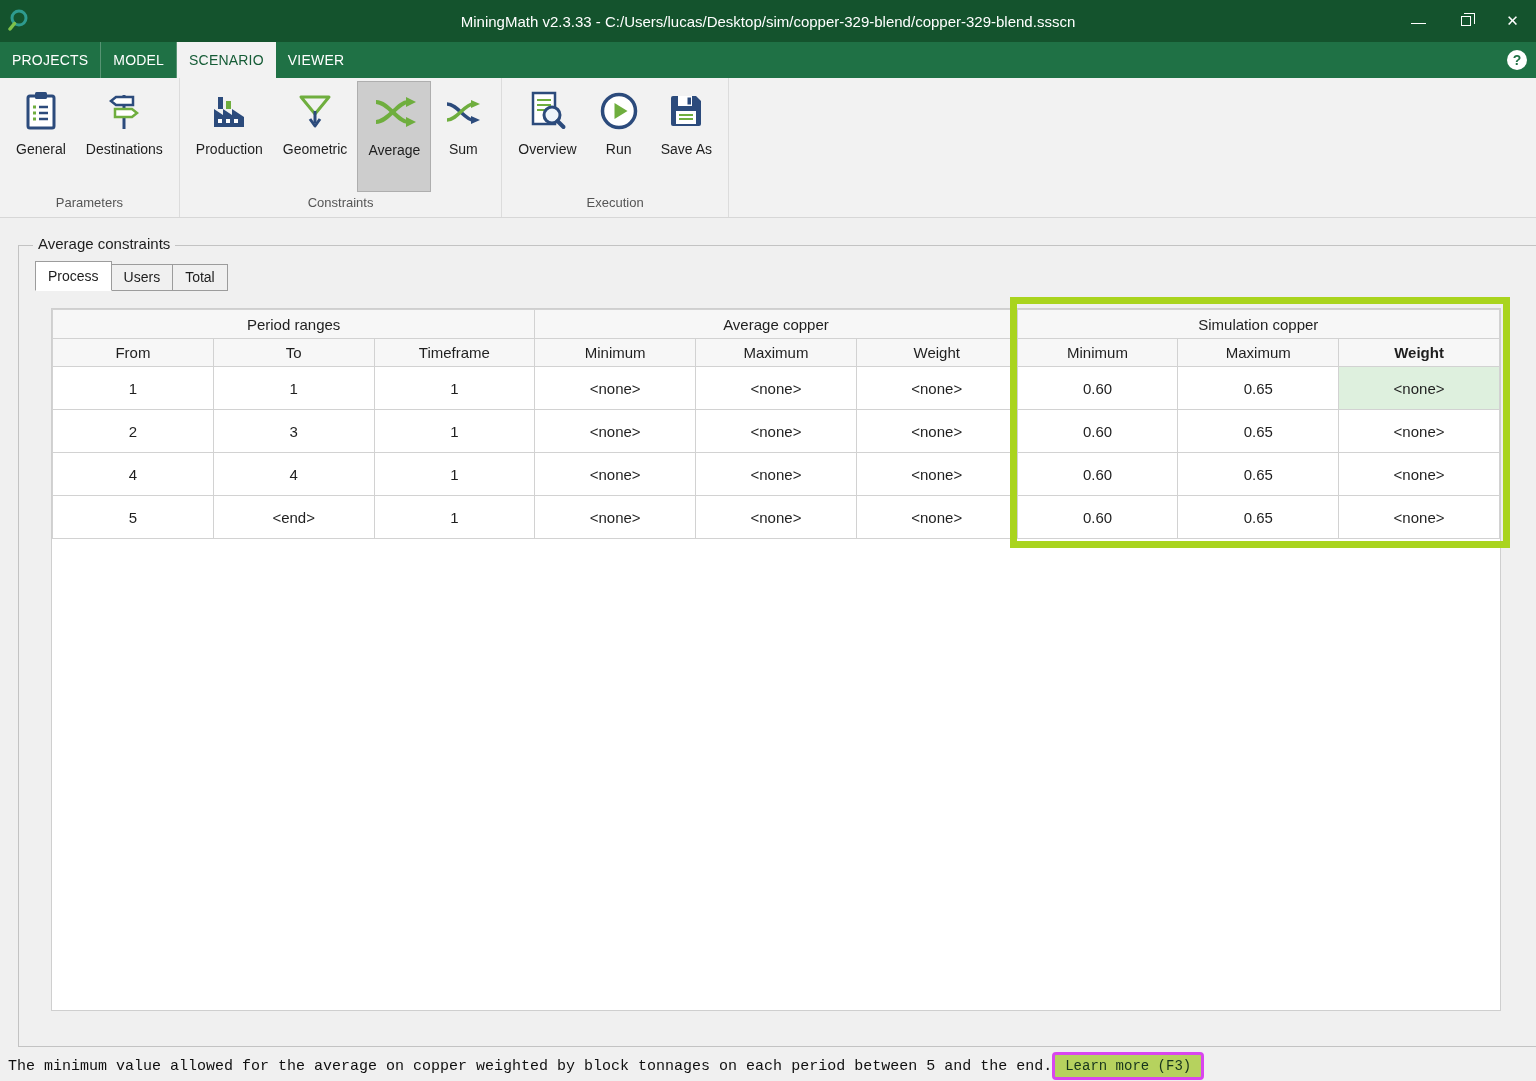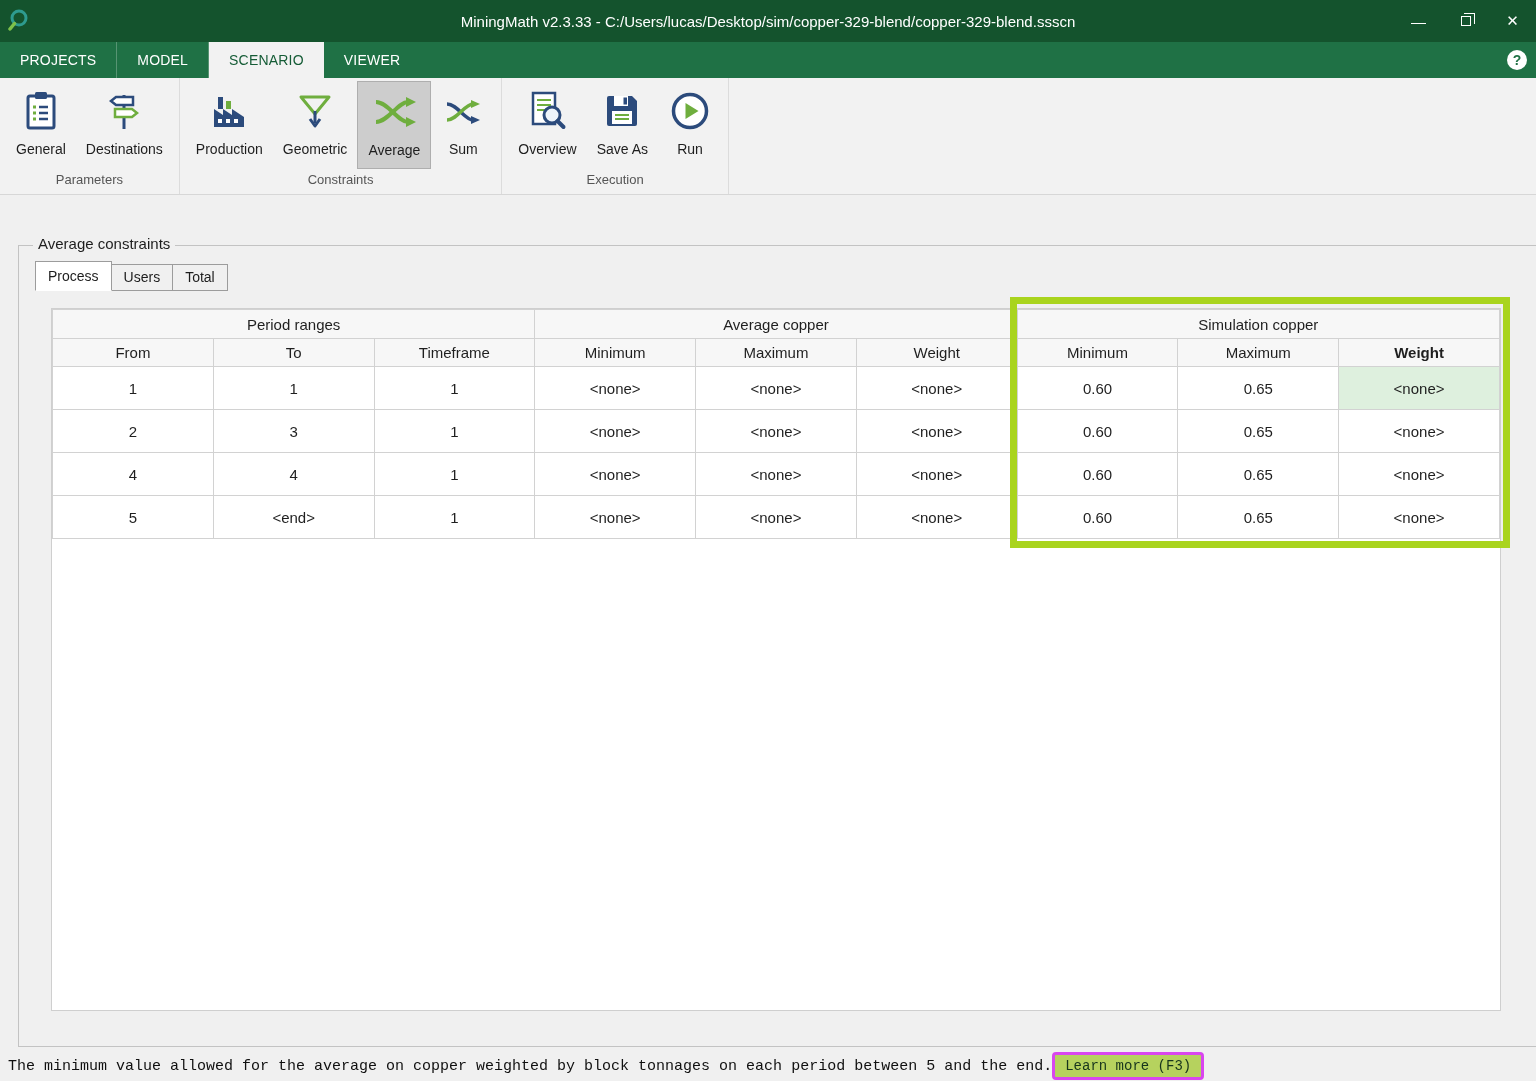--- a/index.html
+++ b/index.html
@@ -11,27 +11,27 @@
   .titlebar { position:absolute; top:0; left:0; right:0; height:42px; background:#14532d; display:flex; align-items:center; }
   .logo { position:absolute; left:8px; top:8px; width:26px; height:26px; }
   .title { flex:1; text-align:center; font-size:15px; color:#fff; }
   .win-controls { position:absolute; right:0; top:0; height:42px; display:flex; }
   .win-btn { width:47px; height:42px; display:flex; align-items:center; justify-content:center; color:#fff; font-size:15px; cursor:default; }
   .restore-glyph { position:relative; width:10px; height:10px; border:1px solid #fff; background:transparent; display:inline-block; }
   .restore-glyph::before { content:""; position:absolute; left:2px; top:-4px; width:10px; height:10px; border:1px solid #fff; border-left:none; border-bottom:none; }
 
   
   .menubar { position:absolute; top:42px; left:0; right:0; height:36px; background:#1F7145; display:flex; align-items:stretch; }
-  .menu-tab { display:flex; align-items:center; padding:0 20px; color:#fff; font-size:14px; letter-spacing:.2px; border-right:1px solid rgba(255,255,255,0.25); }
+  .menu-tab { display:flex; align-items:center; padding:0 12px; color:#fff; font-size:14px; letter-spacing:.2px; border-right:1px solid rgba(255,255,255,0.25); }
   .menu-tab:nth-child(4) { border-right:none; }
   .menu-tab.active { background:#f2f2f2; color:#155c36; border-right:none; }
   .help { position:absolute; right:9px; top:8px; width:20px; height:20px; border-radius:50%; background:#fff; color:#1F7145; font-weight:bold; font-size:14px; display:flex; align-items:center; justify-content:center; }
 
   
-  .ribbon { position:absolute; top:78px; left:0; right:0; height:117px; background:#f2f2f2; border-bottom:1px solid #d7d7d7; display:flex; }
+  .ribbon { position:absolute; top:78px; left:0; right:0; height:140px; background:#f2f2f2; border-bottom:1px solid #d7d7d7; display:flex; }
   .ribbon-group { position:relative; height:100%; border-right:1px solid #dcdcdc; display:flex; flex-direction:column; }
   .rg-buttons { flex:1; display:flex; align-items:stretch; padding:3px 6px 0 6px; }
   .rbtn { display:flex; flex-direction:column; align-items:center; padding:8px 10px 2px 10px; min-width:62px; }
   .rbtn .icon { width:44px; height:44px; margin-bottom:8px; }
   .rbtn .icon svg { width:44px; height:44px; }
   .rbtn .lbl { font-size:14px; color:#1e1e1e; white-space:nowrap; }
   .rbtn.selected { background:#cdcdcd; border:1px solid #aeaeae; }
   .rg-label { height:25px; text-align:center; font-size:13px; color:#555; line-height:21px; }
 
   
@@ -182,37 +182,37 @@
                 <path d="M12 11h14M12 16h14M12 21h8" stroke="#6fae3e" stroke-width="2"></path>
                 <circle cx="27" cy="26" r="8" fill="#eef4fb" stroke="#2c4b7c" stroke-width="3"></circle>
                 <path d="M32.5 32l6 6" stroke="#2c4b7c" stroke-width="4" stroke-linecap="round"></path>
               </svg>
           </span>
           <span class="lbl">Overview</span>
         </div>
         <div class="rbtn">
           <span class="icon">
             <svg viewBox="0 0 44 44">
+                <circle cx="22" cy="22" r="16.5" fill="#fff" stroke="#2c4b7c" stroke-width="3.5"></circle>
+                <path d="M17.5 14l13 8-13 8z" fill="#6fae3e"></path>
+              </svg>
+          </span>
+          <span class="lbl">Run</span>
+        </div>
+        <div class="rbtn">
+          <span class="icon">
+            <svg viewBox="0 0 44 44">
                 <path d="M7 9a2 2 0 0 1 2-2h23l5 5v23a2 2 0 0 1-2 2H9a2 2 0 0 1-2-2z" fill="#2c4b7c"></path>
                 <rect x="14" y="7" width="14" height="10" fill="#fff"></rect>
                 <rect x="23.5" y="8.5" width="3.5" height="7" fill="#2c4b7c"></rect>
                 <rect x="12" y="22" width="20" height="13" fill="#fff"></rect>
                 <path d="M15 26h14M15 30h14" stroke="#6fae3e" stroke-width="2"></path>
               </svg>
           </span>
           <span class="lbl">Save As</span>
-        </div>
-        <div class="rbtn">
-          <span class="icon">
-            <svg viewBox="0 0 44 44">
-                <circle cx="22" cy="22" r="16.5" fill="#fff" stroke="#2c4b7c" stroke-width="3.5"></circle>
-                <path d="M17.5 14l13 8-13 8z" fill="#6fae3e"></path>
-              </svg>
-          </span>
-          <span class="lbl">Run</span>
         </div>
       </div>
       <div class="rg-label">Execution</div>
     </div>
 
   </div>
 
   <div class="fieldset">
     <div class="fieldset-label">Average constraints</div>
 

